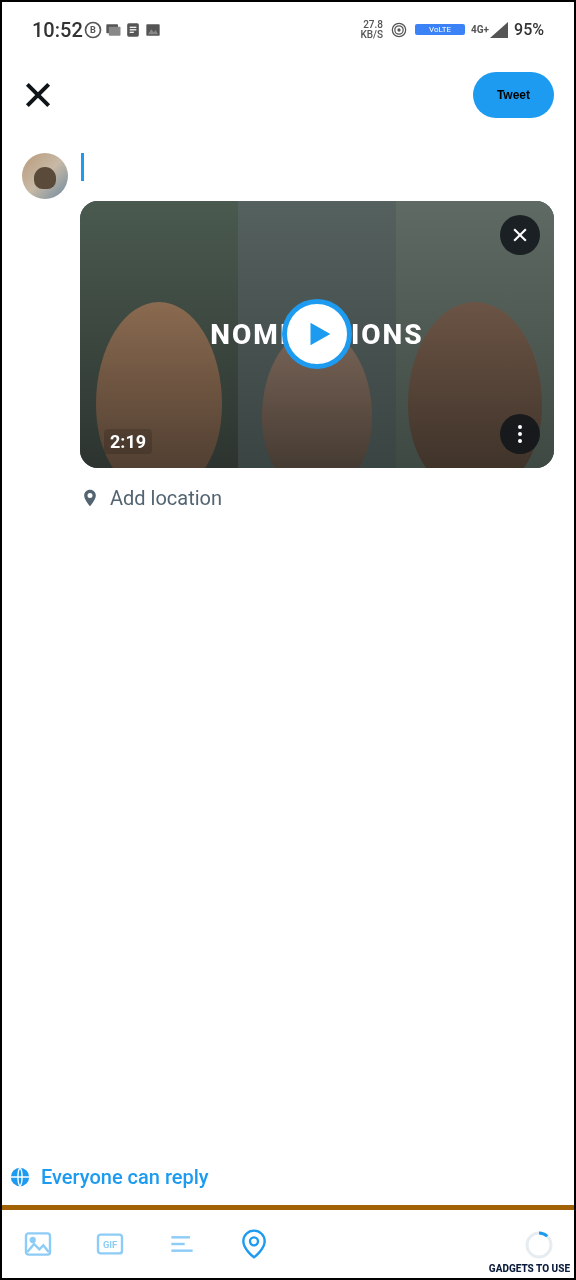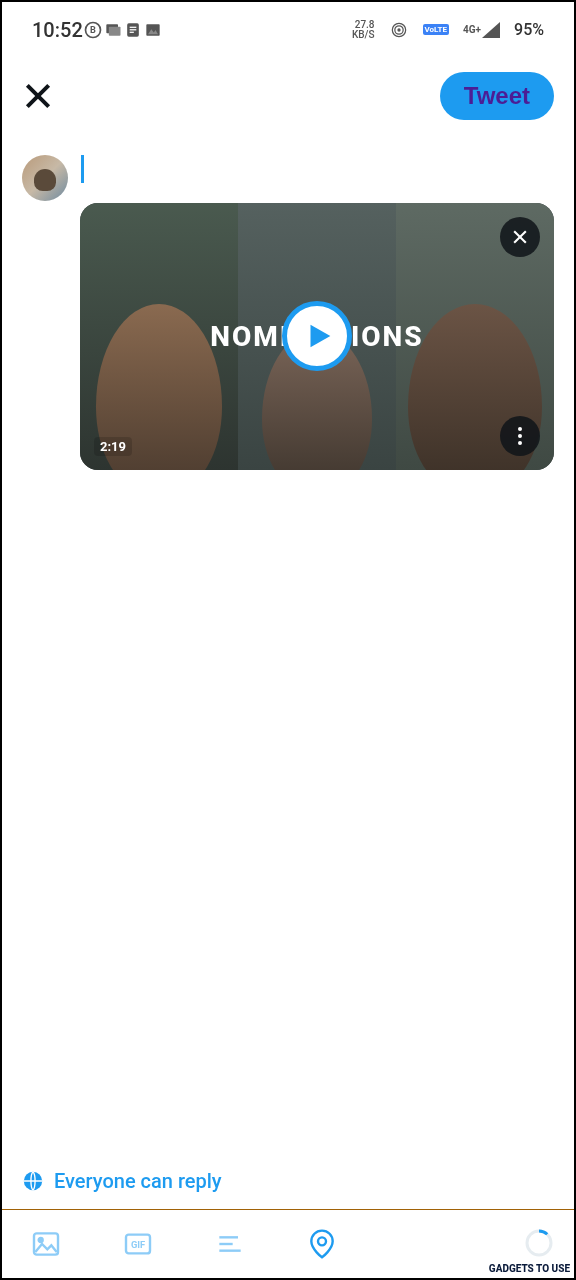--- a/index.html
+++ b/index.html
@@ -19,47 +19,47 @@
     height: 55px;
     display: flex;
     align-items: center;
     padding: 0 30px;
     font-size: 20px;
     color: #333;
     font-weight: 500;
     gap: 8px;
   }
   .status-left { display: flex; align-items: center; }
-  .status-right { margin-left: auto; display: flex; align-items: center; gap: 14px; }
+  .status-right { margin-left: auto; display: flex; align-items: center; gap: 6px; }
   .status-ic { width: 20px; height: 20px; fill: #555; }
   .status-kbs { font-size: 10px; line-height: 1; text-align:right; color:#555;}
   .status-batt { font-size: 16px; color:#333; }
-  .vo-lte { font-size:8px; background:#3b82f6; color:#fff; padding:1px 2px; border-radius:2px; font-weight:bold; }
+  .vo-lte { font-size:8px; background:#3b82f6; color:#fff; padding:1px 14px; border-radius:2px; font-weight:normal; }
   .signal-4g { font-size:10px; color:#555; font-weight:bold; }
   
   .compose-header {
     display: flex;
     align-items: center;
     padding: 15px 20px;
   }
   .close-x {
     width: 32px; height: 32px;
     stroke: #0f1419;
     stroke-width: 3;
     cursor: pointer;
   }
   .tweet-btn {
     margin-left: auto;
     background: #1d9bf0;
-    color: #4c1d95;
+    color: #000000;
     border: none;
     border-radius: 9999px;
-    font-size: 24px;
+    font-size: 12px;
     font-weight: 700;
-    padding: 10px 24px;
+    padding: 16px 24px;
     cursor: pointer;
   }
   
   .compose-body {
     display: flex;
     padding: 20px 20px 0 20px;
     gap: 12px;
   }
   .avatar {
     width: 46px; height: 46px;
@@ -159,60 +159,59 @@
     width:40px; height:40px;
     border-radius:50%;
     background:rgba(15,20,25,0.85);
     display:flex; flex-direction:column; align-items:center; justify-content:center;
     gap:3px;
     cursor:pointer;
   }
   .more-media span{ width:4px; height:4px; background:#fff; border-radius:50%;}
   .duration-badge {
     position:absolute;
-    bottom:14px; left:14px;
+    bottom:14px; left:24px;
     color:#fff;
     font-weight:700;
-    font-size:13px;
+    font-size:18px;
     background:rgba(0,0,0,0.15);
     padding:2px 6px;
     border-radius:4px;
   }
   
   .add-location {
     margin-top: 18px;
     display:flex;
     align-items:center;
     gap:10px;
     color:#536471;
     font-size:20px;
     cursor:pointer;
   }
   .add-location svg{ width:20px; height:20px; fill:#536471;}
   
   .reply-row {
     margin-top:auto;
-    padding: 16px 20px;
+    padding: 16px 7px;
     display:flex;
     align-items:center;
     gap:10px;
     color:#1d9bf0;
     font-size:20px;
     font-weight:500;
-    border-bottom:1px solid #a16207;
+    border-bottom:5px solid #a16207;
     cursor:pointer;
   }
   .reply-row svg{ width:22px; height:22px; fill:#1d9bf0;}
   
   .toolbar {
     display:flex;
-    align-items:flex-start;
+    align-items:flex-end;
     padding: 18px 20px;
-    gap:60px;
-    margin-left:8px;
+    gap:40px;
   }
   .tb-ic {
     width:32px; height:32px;
     cursor:pointer;
   }
   .tb-ic svg{ width:100%; height:100%; fill:none; stroke:#8dccf7; stroke-width:1.8;}
   .tb-ic.active svg{ stroke:#1d9bf0; fill:#1d9bf0;}
   .progress-circle{
     margin-left:auto;
     width:30px; height:30px;
@@ -318,20 +317,26 @@
           </svg>
       </div>
       <div class="more-media">
         <span></span>
           <span></span>
           <span></span>
       </div>
       <div class="duration-badge">2:19</div>
     </div>
 
+    <div class="add-location">
+      <svg viewBox="0 0 24 24">
+          <path d="M12 2C8 2 5 5 5 9c0 5 7 13 7 13s7-8 7-13c0-4-3-7-7-7zm0 10a3 3 0 110-6 3 3 0 010 6z"></path>
+        </svg>
+      <span>Add location</span>
+    </div>
   </div>
 </div>
 
 <div class="reply-row">
   <svg viewBox="0 0 24 24">
       <circle cx="12" cy="12" r="10" fill="#1d9bf0"></circle>
       <path d="M2 12h20M12 2c3 3 3 17 0 20M12 2c-3 3-3 17 0 20" stroke="#fff" stroke-width="1.5" fill="none"></path>
     </svg>
   <span>Everyone can reply</span>
 </div>

